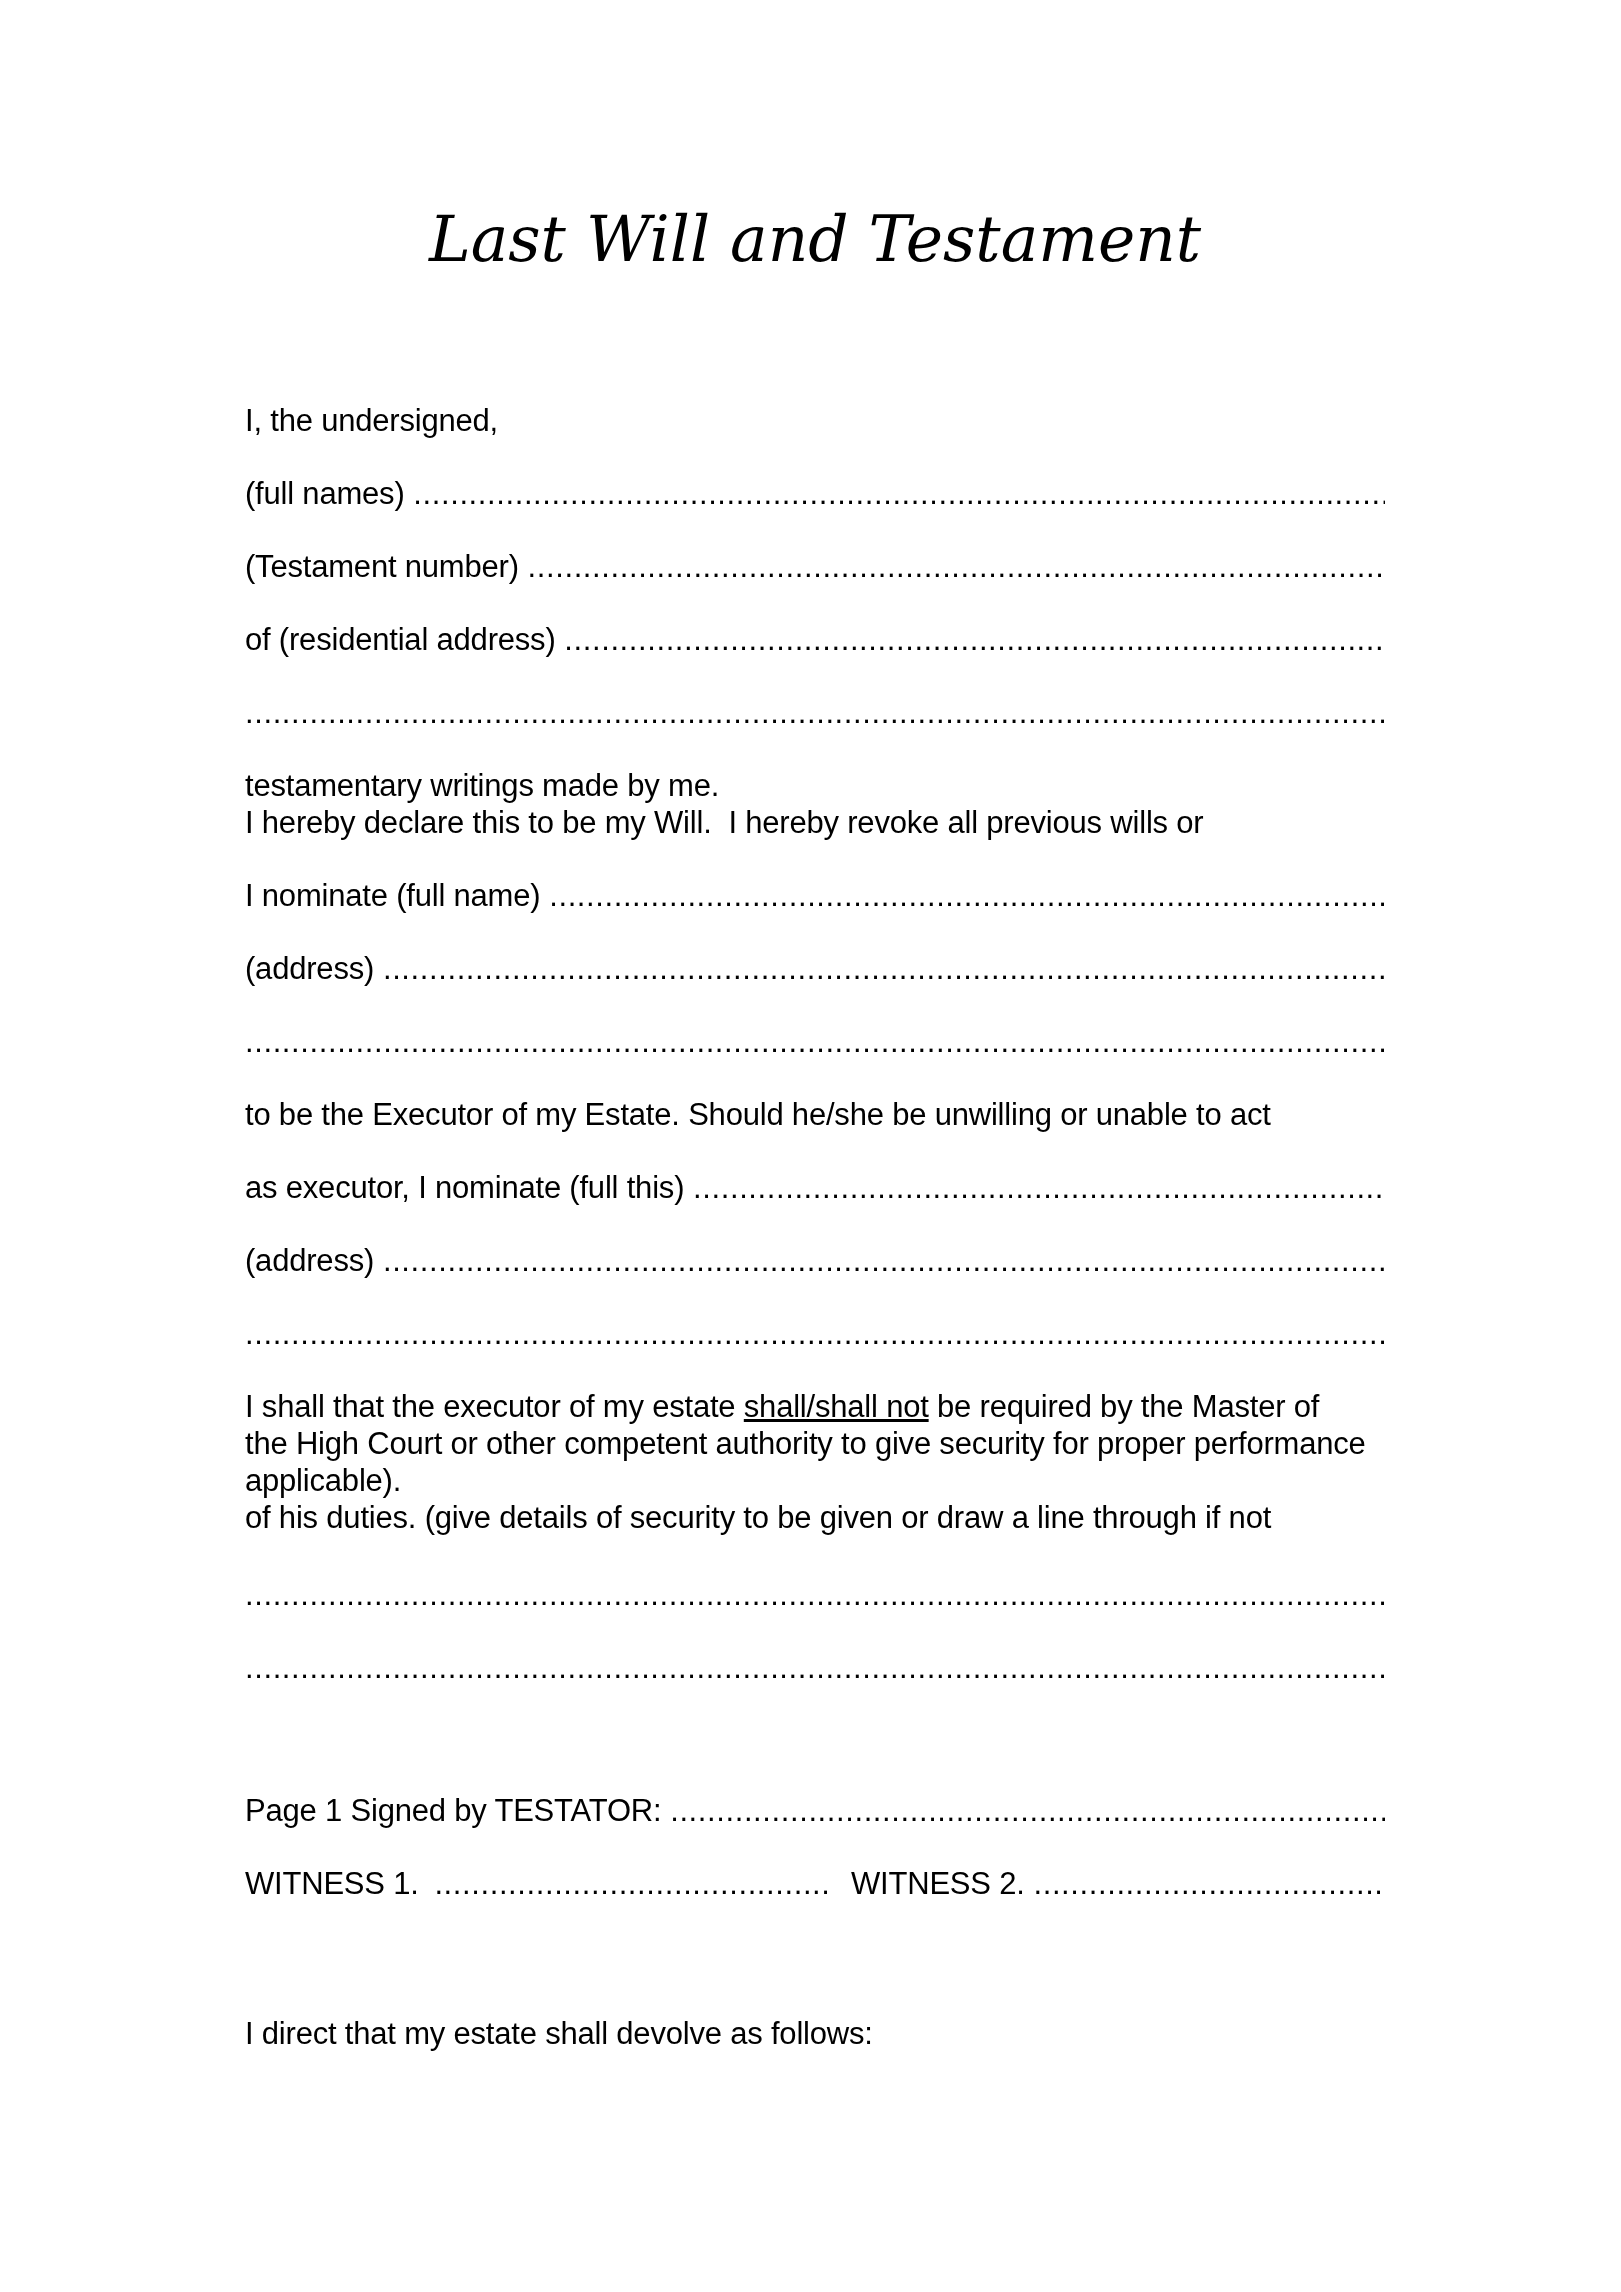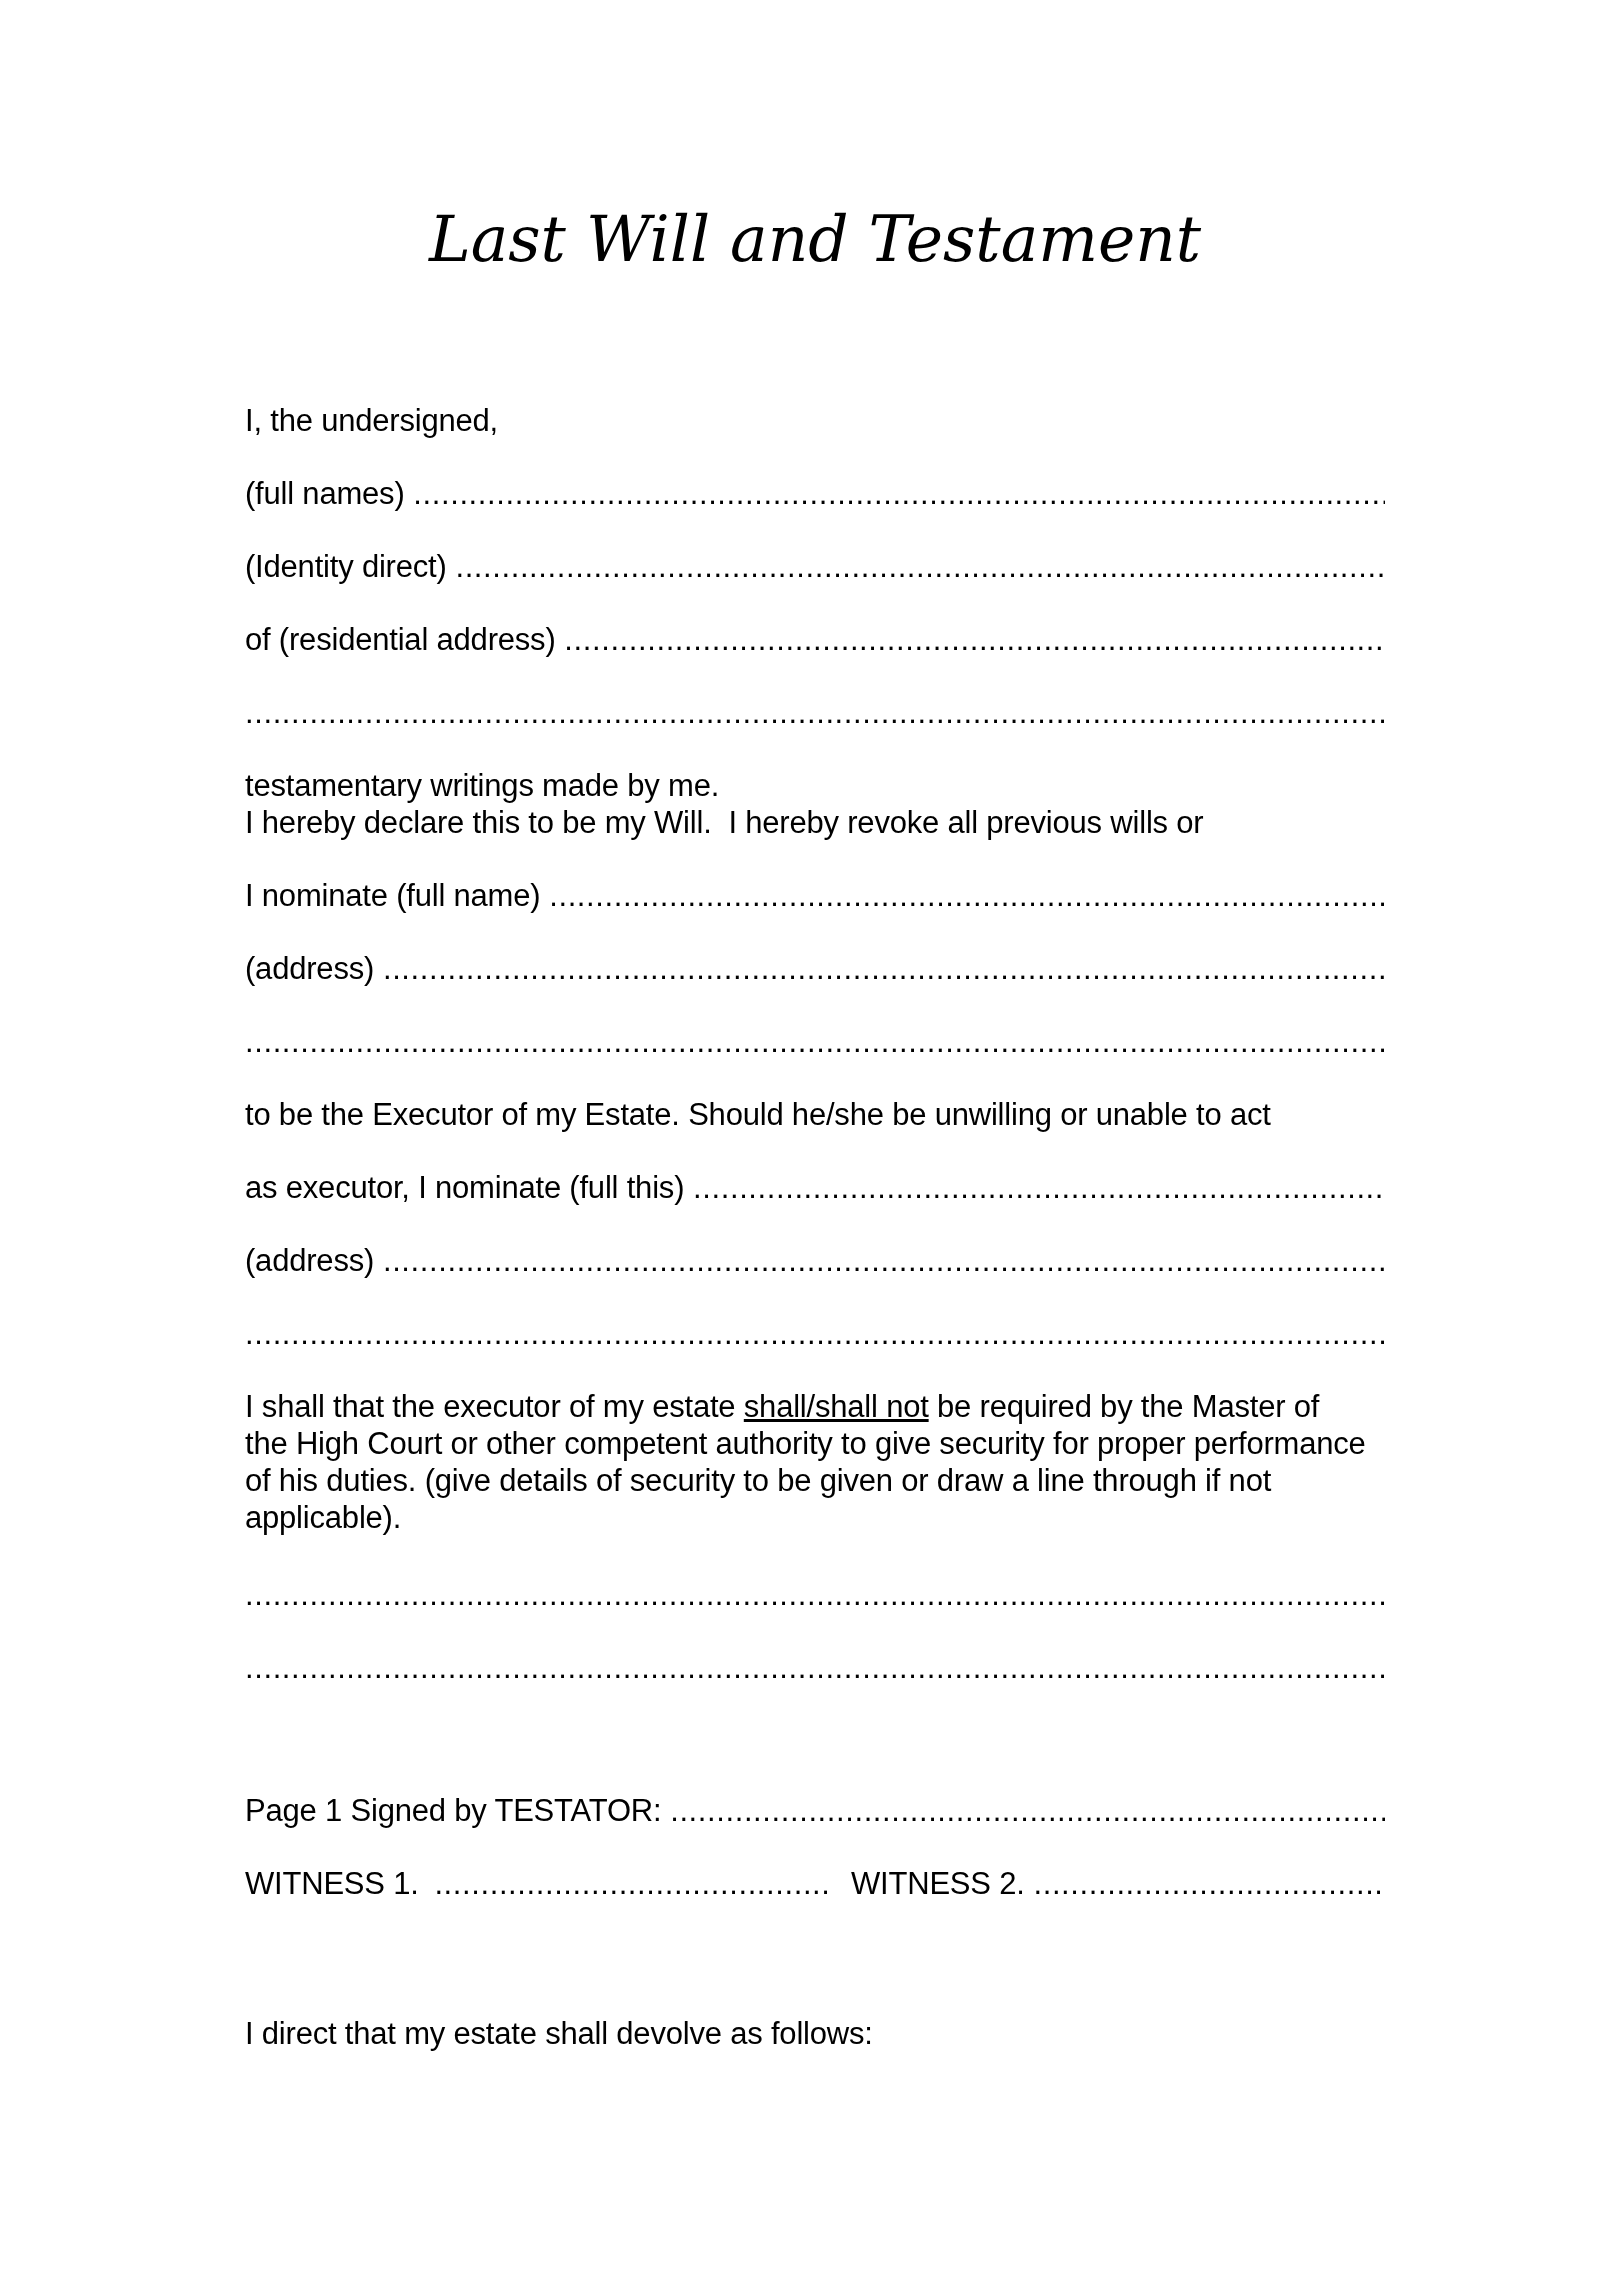--- a/index.html
+++ b/index.html
@@ -60,21 +60,21 @@
   <h1 class="doc-title">Last Will and Testament</h1>
 
   <div class="line mb">I, the undersigned,</div>
 
   <div class="row mb">
     <span class="label">(full names)</span>
     <span class="dots dots-ml">........................................................................................................................................................................................................................................................</span>
   </div>
 
   <div class="row mb">
-    <span class="label">(Identity direct)</span>
+    <span class="label">(Testament number)</span>
     <span class="dots dots-ml">........................................................................................................................................................................................................................................................</span>
   </div>
 
   <div class="row mb">
     <span class="label">of (residential address)</span>
     <span class="dots dots-ml">........................................................................................................................................................................................................................................................</span>
   </div>
 
   <div class="dots-full mb">........................................................................................................................................................................................................................................................</div>
 
@@ -105,22 +105,22 @@
   <div class="row mb">
     <span class="label">(address)</span>
     <span class="dots dots-ml">........................................................................................................................................................................................................................................................</span>
   </div>
 
   <div class="dots-full mb">........................................................................................................................................................................................................................................................</div>
 
   <div class="mb41">
     <div class="line"><span>I shall that the executor of my estate </span><span class="u">shall/shall not</span><span> be required by the Master of</span></div>
     <div class="line">the High Court or other competent authority to give security for proper performance</div>
+    <div class="line">applicable).</div>
     <div class="line">of his duties. (give details of security to be given or draw a line through if not</div>
-    <div class="line">applicable).</div>
   </div>
 
   <div class="dots-full mb">........................................................................................................................................................................................................................................................</div>
 
   <div class="dots-full mb108">........................................................................................................................................................................................................................................................</div>
 
   <div class="row mb">
     <span class="label">Page 1 Signed by TESTATOR:</span>
     <span class="dots dots-ml">........................................................................................................................................................................................................................................................</span>
   </div>

